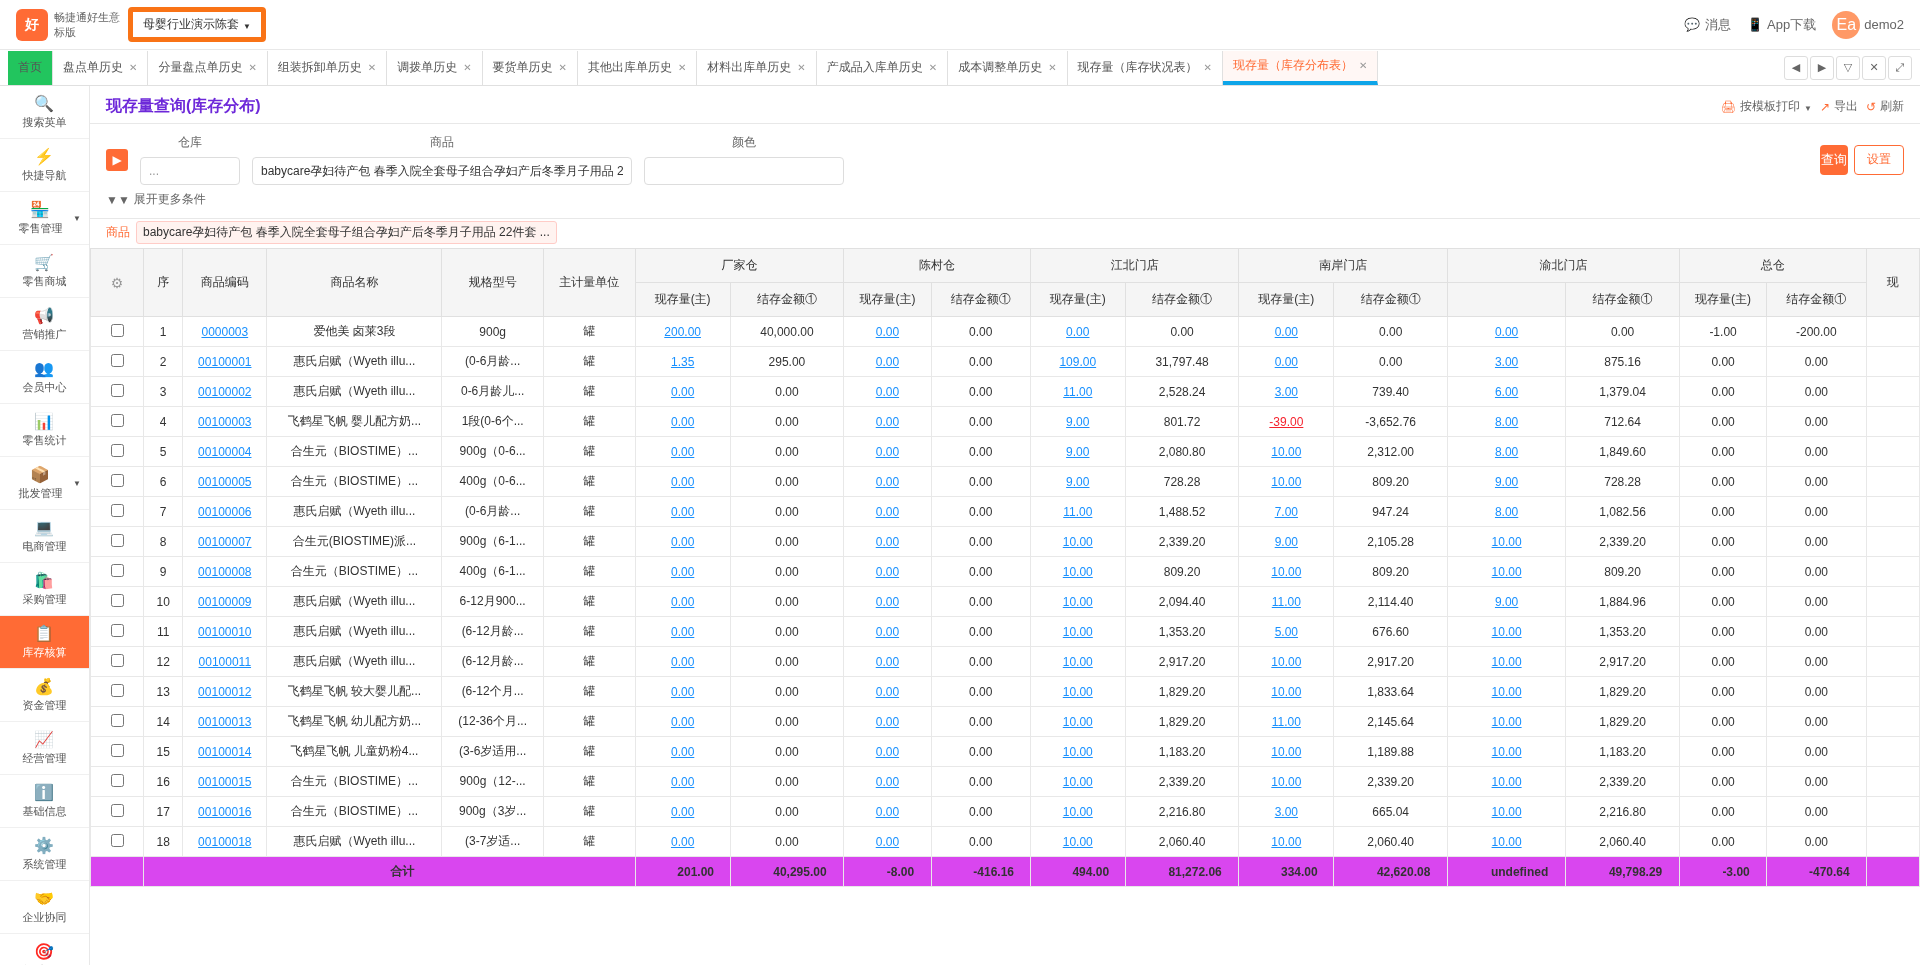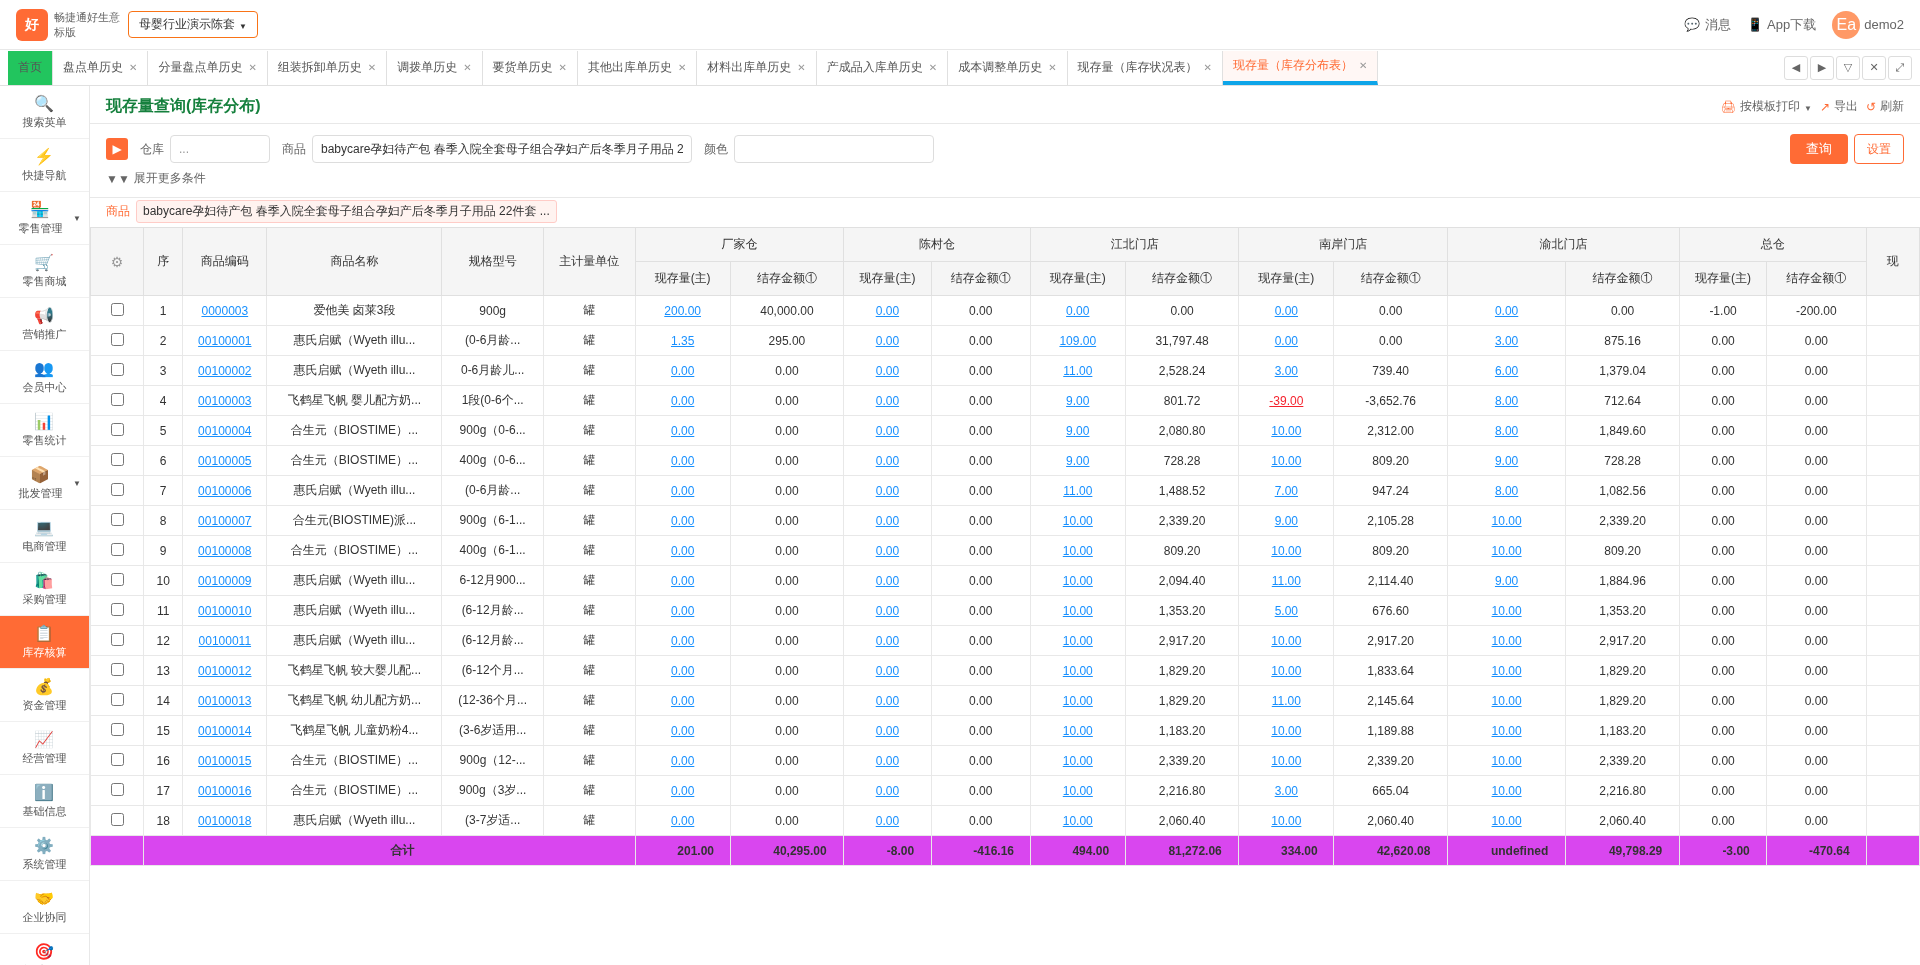--- a/index.html
+++ b/index.html
@@ -4,21 +4,21 @@
   <style>
     * { box-sizing: border-box; margin: 0; padding: 0; }
     body { font-family: 'Microsoft YaHei', Arial, sans-serif; font-size: 12px; background: #f0f2f5; color: #333; overflow: hidden; }
 
     
     .topbar { height: 50px; background: #fff; display: flex; align-items: center; justify-content: space-between; padding: 0 16px; border-bottom: 1px solid #e8e8e8; position: fixed; top: 0; left: 0; right: 0; z-index: 100; }
     .topbar-left { display: flex; align-items: center; gap: 8px; }
     .logo-area { display: flex; align-items: center; gap: 6px; }
     .logo-icon { width: 32px; height: 32px; background: #ff6b35; border-radius: 6px; display: flex; align-items: center; justify-content: center; color: white; font-size: 14px; font-weight: bold; }
     .logo-text { font-size: 11px; color: #666; line-height: 1.3; }
-    .topbar-selector { display: flex; align-items: center; gap: 4px; padding: 4px 10px; border: 1px solid #f97316; border-radius: 4px; cursor: pointer; color: #333; font-size: 12px; }
+    .topbar-selector { display: flex; align-items: center; gap: 4px; padding: 4px 10px; border: 5px solid #f97316; border-radius: 4px; cursor: pointer; color: #333; font-size: 12px; }
     .topbar-right { display: flex; align-items: center; gap: 16px; font-size: 13px; color: #666; }
     .topbar-right-item { display: flex; align-items: center; gap: 4px; cursor: pointer; }
     .avatar { width: 28px; height: 28px; border-radius: 50%; background: #ff9966; display: flex; align-items: center; justify-content: center; color: white; font-size: 16px; }
 
     
     .tabbar { height: 36px; background: #fff; display: flex; align-items: center; padding: 0 0 0 8px; border-bottom: 1px solid #e0e0e0; position: fixed; top: 50px; left: 0; right: 0; z-index: 99; overflow: hidden; }
     .tab-item { height: 34px; display: flex; align-items: center; padding: 0 10px; border-right: 1px solid #e0e0e0; font-size: 12px; color: #555; cursor: pointer; white-space: nowrap; gap: 6px; flex-shrink: 0; }
     .tab-item.active { background: #fff7f5; color: #ff6b35; border-bottom: 4px solid #0ea5e9; }
     .tab-item.home { background: #22c55e; font-weight: 400; }
     .tab-close { font-size: 10px; color: #999; cursor: pointer; }
@@ -32,36 +32,36 @@
     .sidebar-item.active .sidebar-icon { color: #fff; }
     .sidebar-icon { font-size: 16px; margin-bottom: 2px; }
     .sidebar-item-with-arrow { display: flex; align-items: center; justify-content: space-between; padding: 8px 8px; cursor: pointer; color: #555; font-size: 11px; border-bottom: 1px solid #f0f0f0; }
 
     
     .main { position: fixed; top: 86px; left: 90px; right: 0; bottom: 0; overflow: hidden; display: flex; flex-direction: column; }
     .content-area { flex: 1; overflow: hidden; display: flex; flex-direction: column; background: #f5f5f5; }
 
     
     .page-header { background: #fff; padding: 10px 16px 6px; border-bottom: 1px solid #e8e8e8; display: flex; align-items: center; justify-content: space-between; }
-    .page-title { font-size: 16px; font-weight: bold; color: #15803d; }
+    .page-title { font-size: 16px; font-weight: bold; color: #6d28d9; }
     .page-actions { display: flex; gap: 8px; align-items: center; }
     .action-btn { display: flex; align-items: center; gap: 4px; font-size: 12px; color: #666; cursor: pointer; }
     .action-btn .icon { color: #ff6b35; }
 
     
     .search-area { background: #fff; padding: 10px 16px; border-bottom: 1px solid #e8e8e8; }
     .search-row { display: flex; align-items: center; gap: 12px; flex-wrap: wrap; }
-    .search-field { display: flex; align-items: center; gap: 6px; }
+    .search-field { display: flex; align-items: center; gap: 6px; flex-direction: column; }
     .search-label { font-size: 12px; color: #666; white-space: nowrap; }
     .search-input { border: 1px solid #ddd; border-radius: 4px; padding: 4px 8px; font-size: 12px; color: #333; min-width: 80px; height: 28px; }
     .search-input-wide { min-width: 340px; }
     .search-input-color { min-width: 200px; }
     .search-input-dots { color: #999; }
     .expand-btn { display: flex; align-items: center; gap: 4px; color: #666; font-size: 12px; cursor: pointer; margin: 6px auto 0; }
-    .query-btn { background: #ff6b35; color: white; border: none; padding: 5px 16px; border-radius: 4px; cursor: pointer; font-size: 13px; height: 30px; }
+    .query-btn { background: #ff6b35; color: white; border: none; padding: 5px 1px; border-radius: 4px; cursor: pointer; font-size: 13px; height: 30px; }
     .setting-btn { border: 1px solid #ff6b35; color: #ff6b35; background: #fff; padding: 5px 12px; border-radius: 4px; cursor: pointer; font-size: 12px; height: 30px; }
     .orange-arrow { background: #ff6b35; color: white; border: none; width: 22px; height: 22px; border-radius: 3px; cursor: pointer; display: flex; align-items: center; justify-content: center; font-size: 12px; }
 
     
     .table-wrapper { flex: 1; overflow: auto; background: #fff; margin: 0; }
     .data-table { border-collapse: collapse; width: max-content; min-width: 100%; font-size: 12px; }
     .data-table th { background: #f5f5f5; padding: 8px 10px; text-align: center; border: 1px solid #e0e0e0; font-weight: 500; white-space: nowrap; color: #333; position: sticky; top: 0; z-index: 10; }
     .data-table td { padding: 6px 10px; border: 1px solid #e8e8e8; text-align: center; white-space: nowrap; color: #333; }
     .underline-val { text-decoration: underline; color: #1890ff; cursor: pointer; }
     .negative { color: #f5222d; }

